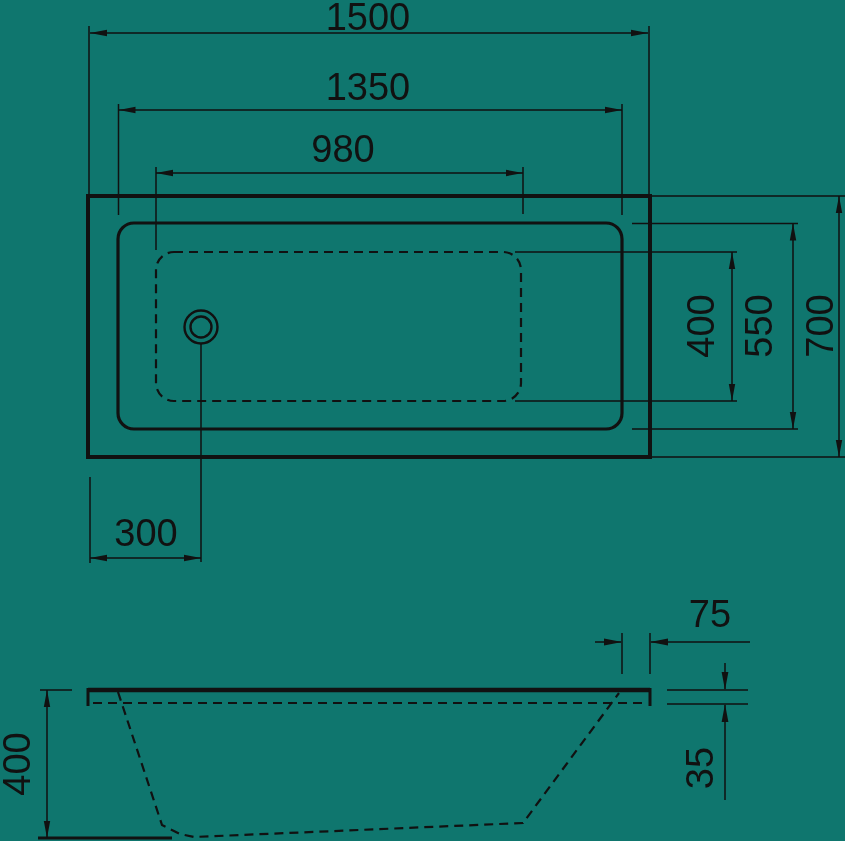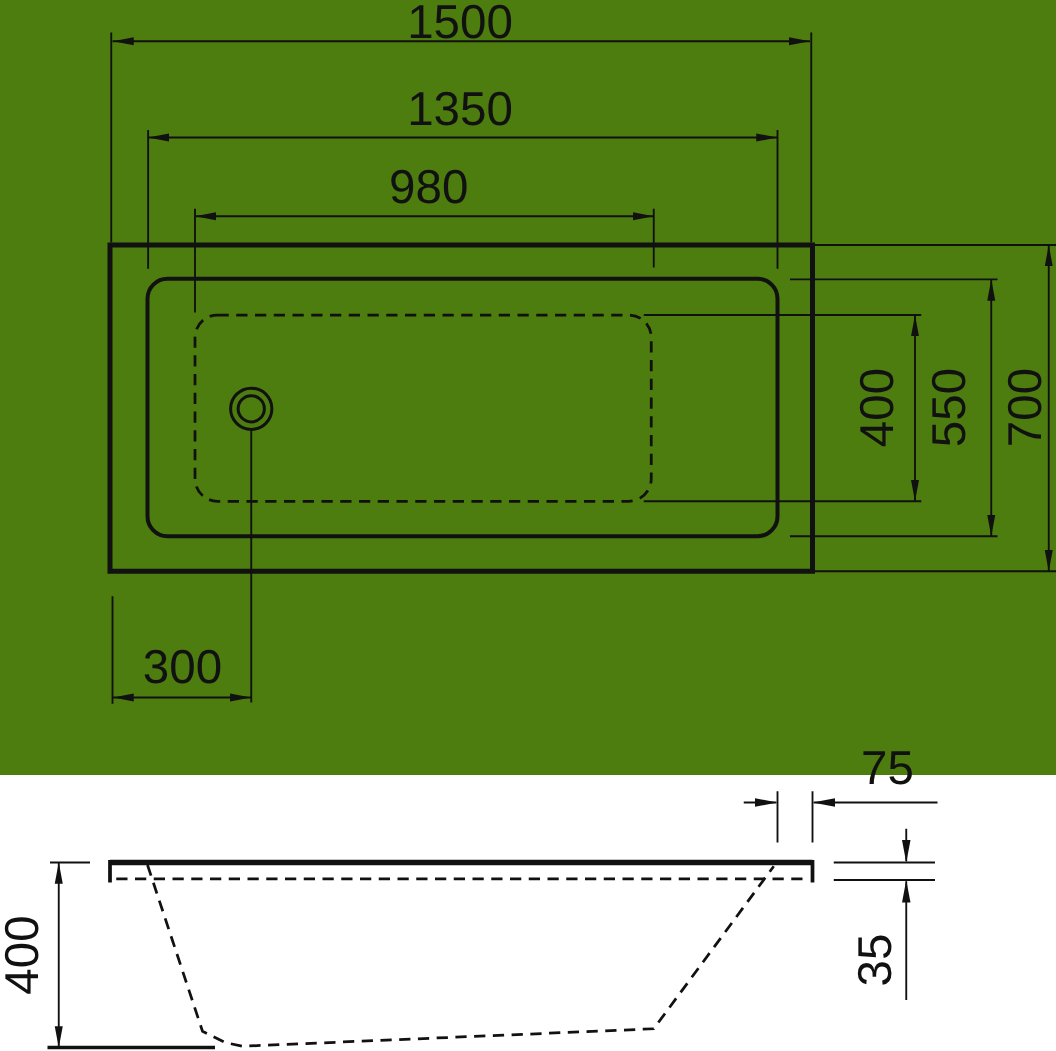--- a/index.html
+++ b/index.html
@@ -7,22 +7,22 @@
     padding: 0;
     background: #ffffff;
     width: 845px;
     height: 841px;
     overflow: hidden;
     font-family: "Liberation Sans", sans-serif;
   }
   #stage {
     position: relative;
     width: 845px;
-    height: 620px;
-    background: #4d7c0f;
+    height: 841px;
+    background: #0f766e;
   }
   svg { display: block; }
   .thick  { stroke: #111; stroke-width: 4;   fill: none; }
   .thick2 { stroke: #111; stroke-width: 3.2; fill: none; }
   .med    { stroke: #111; stroke-width: 2.8; fill: none; }
   .dashed { stroke: #111; stroke-width: 2.2; fill: none; stroke-dasharray: 9 6; }
   .thin   { stroke: #111; stroke-width: 1.5; fill: none; }
   .arrow  { fill: #111; stroke: none; }
   .dimtxt {
     font-family: "Liberation Sans", sans-serif;

